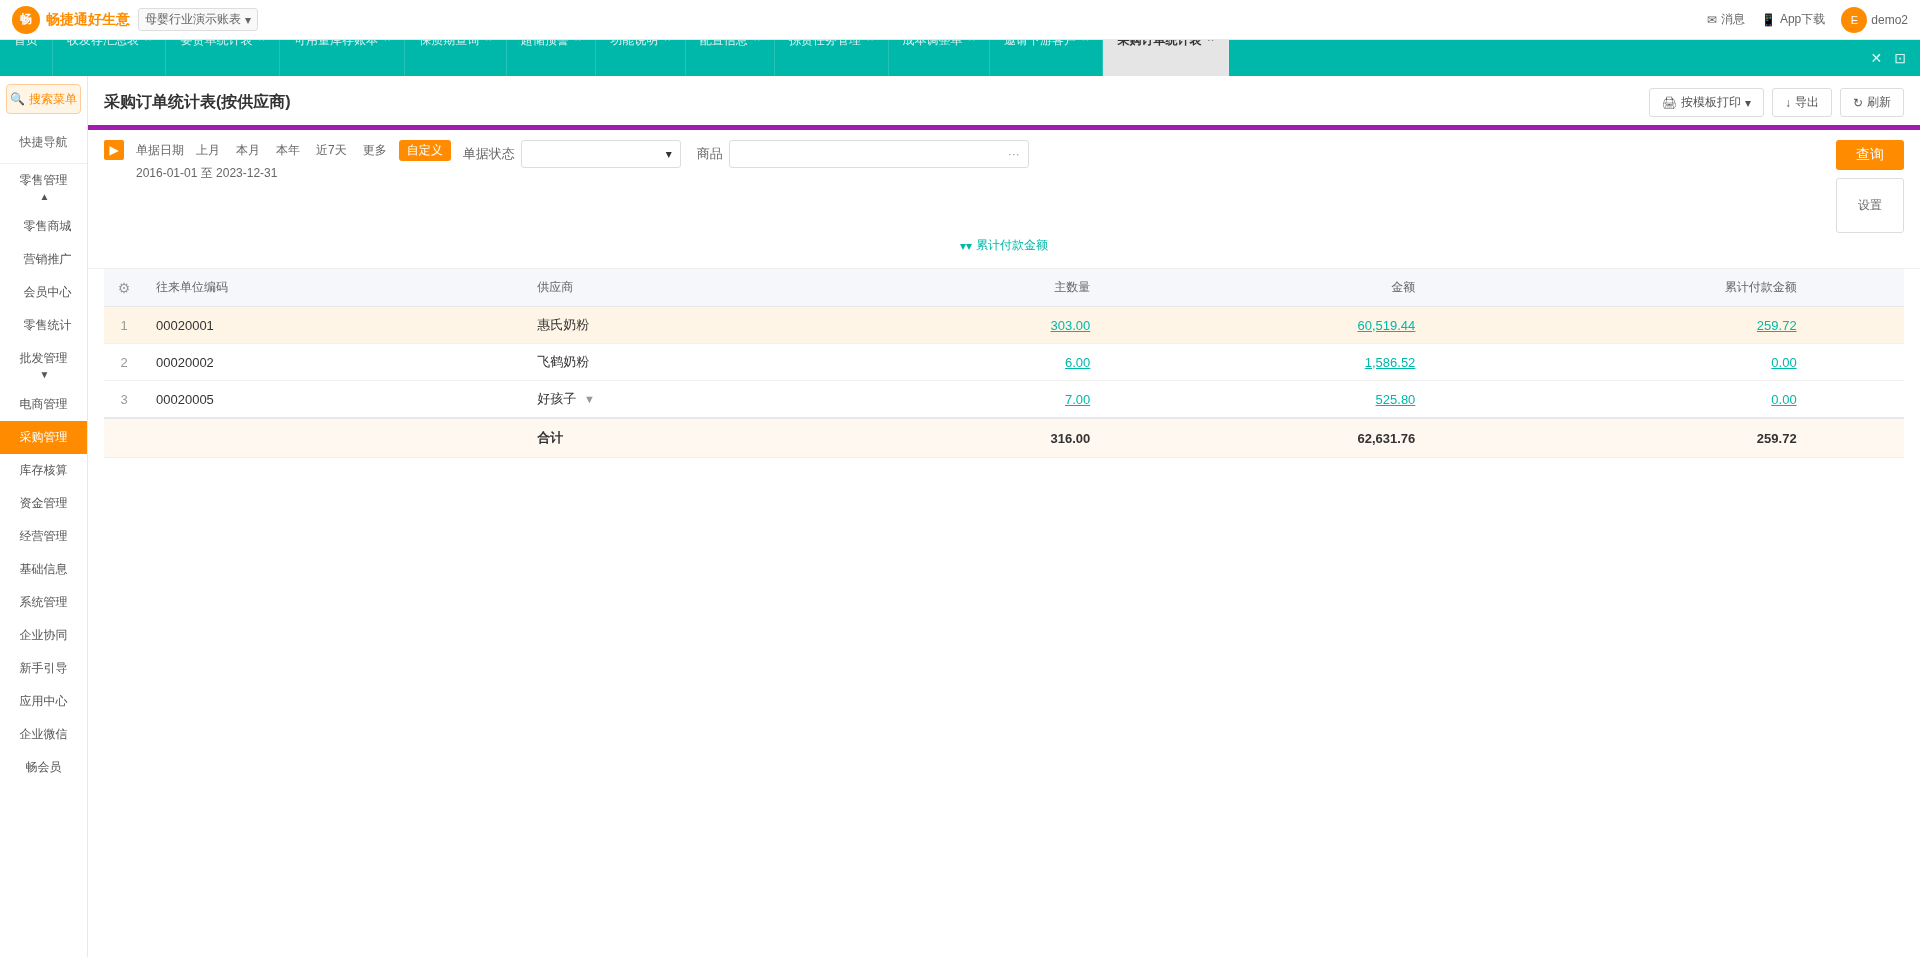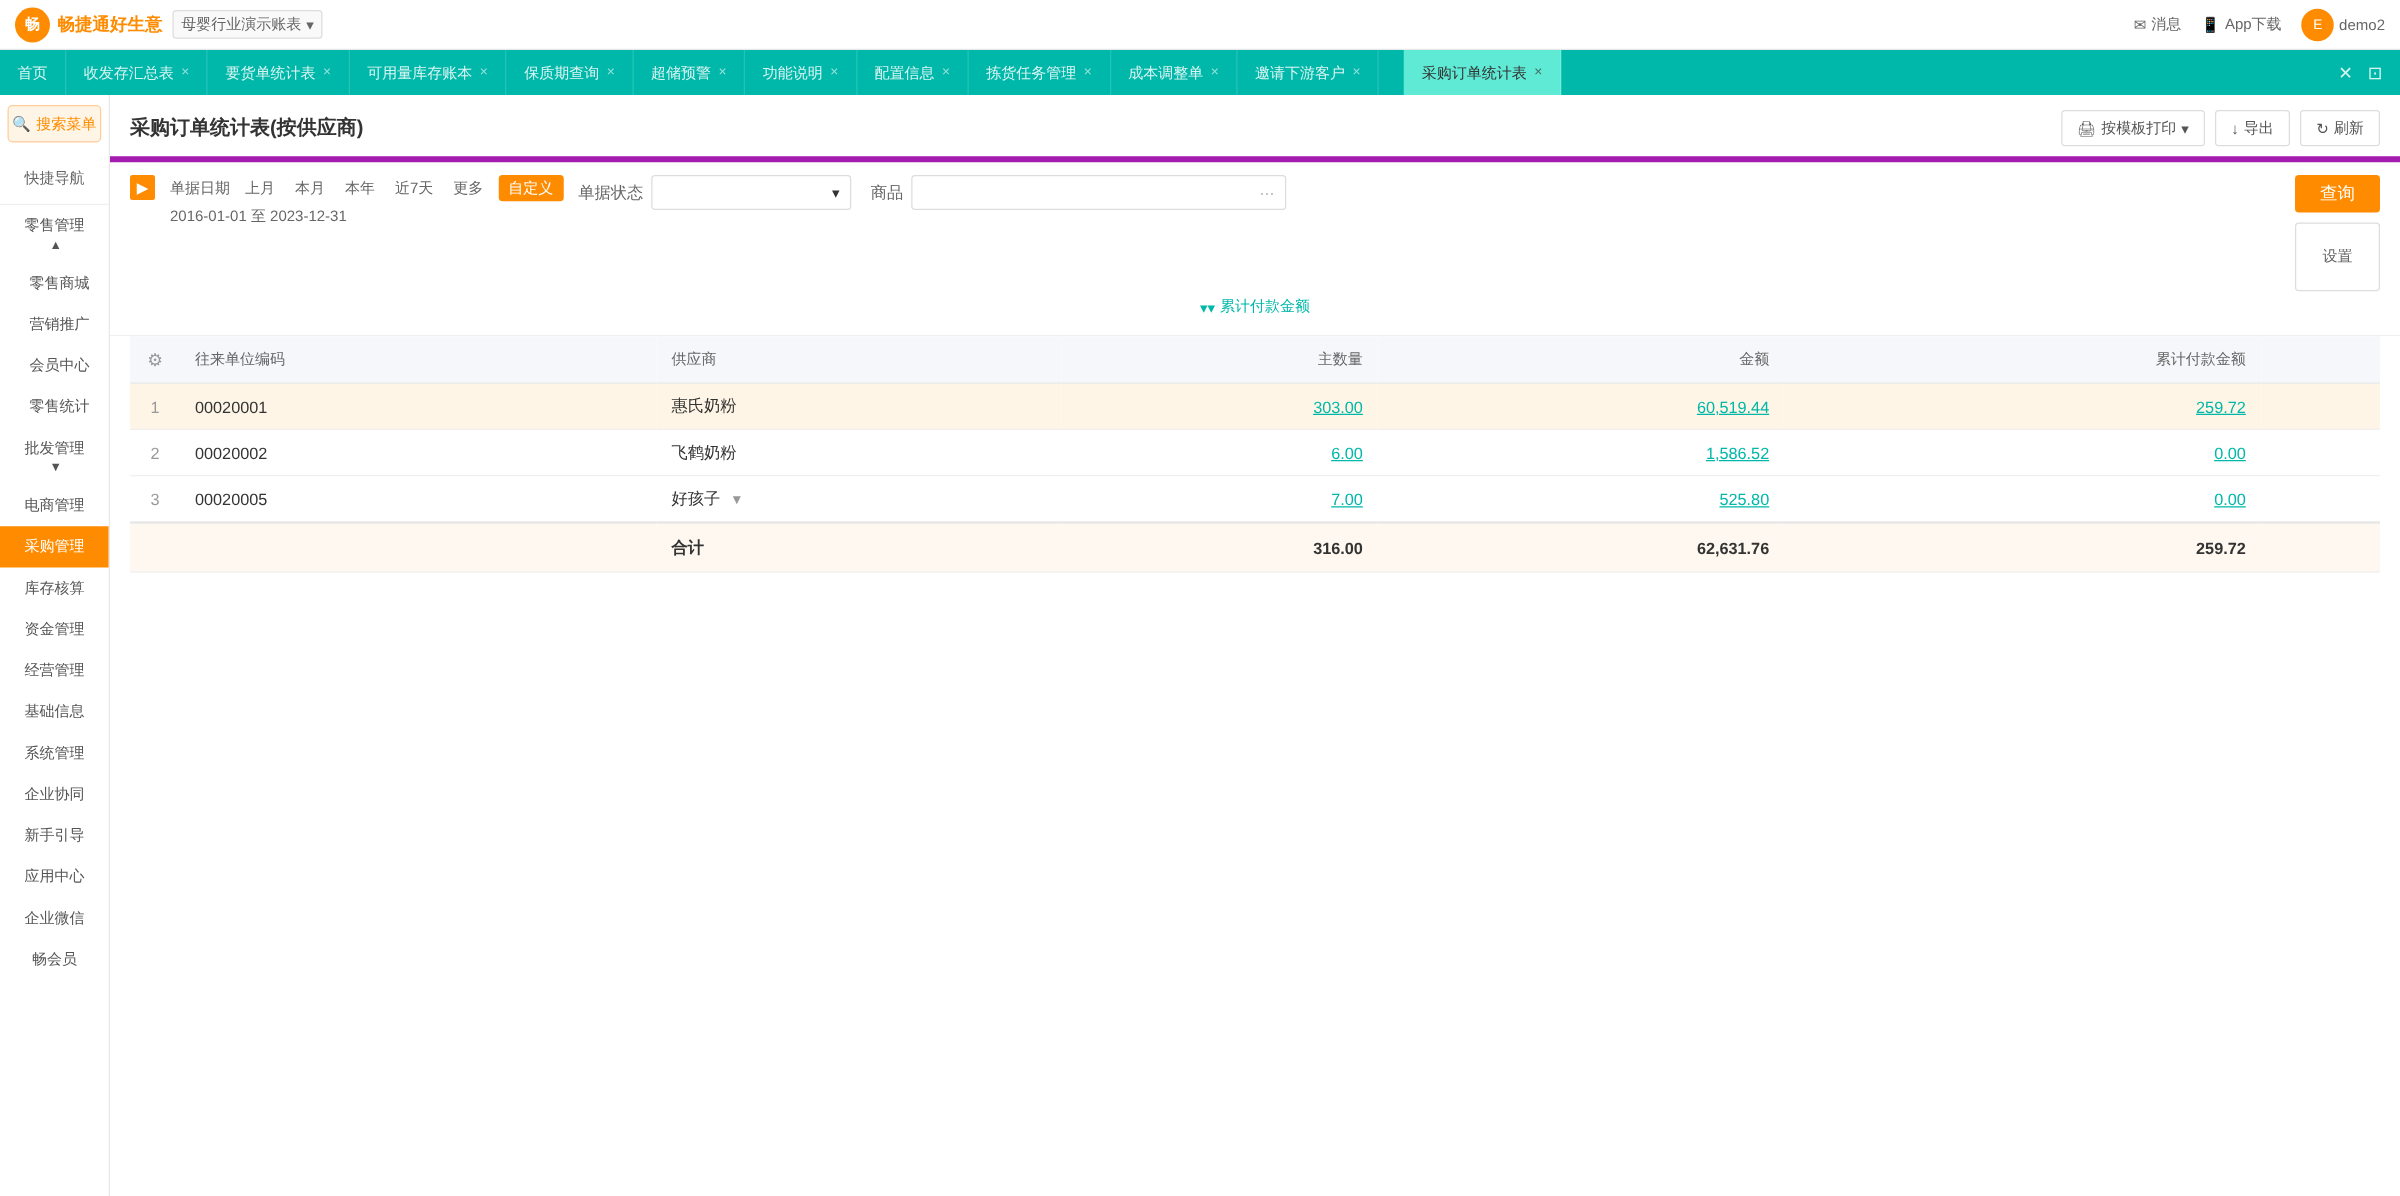--- a/index.html
+++ b/index.html
@@ -11,22 +11,22 @@
     .logo-area { display: flex; align-items: center; gap: 6px; }
     .logo-icon { width: 28px; height: 28px; background: #ff8c00; border-radius: 50%; display: flex; align-items: center; justify-content: center; color: white; font-weight: bold; font-size: 12px; }
     .logo-text { font-size: 14px; color: #ff8c00; font-weight: bold; line-height: 1.2; }
     .workspace-selector { display: flex; align-items: center; gap: 4px; font-size: 12px; color: #666; cursor: pointer; padding: 2px 6px; border: 1px solid #ddd; border-radius: 3px; background: #f9f9f9; }
     .top-bar-right { display: flex; align-items: center; gap: 16px; font-size: 12px; color: #666; }
     .top-bar-right-item { display: flex; align-items: center; gap: 4px; cursor: pointer; }
     .avatar { width: 26px; height: 26px; border-radius: 50%; background: #ff8c00; display: flex; align-items: center; justify-content: center; color: white; font-size: 11px; }
 
     
     .nav-tabs { height: 36px; background: #00b8a9; display: flex; align-items: center; padding: 0; flex-shrink: 0; overflow: hidden; }
-    .nav-tab { height: 52px; display: flex; align-items: center; padding: 0 14px; font-size: 12px; color: rgba(255,255,255,0.85); cursor: pointer; white-space: nowrap; position: relative; border-right: 1px solid rgba(255,255,255,0.15); flex-shrink: 0; }
-    .nav-tab.active { background: #5eead4; color: #333; font-weight: 400; margin-left: 20px; }
+    .nav-tab { height: 52px; display: flex; padding: 0 14px; font-size: 12px; color: rgba(255,255,255,0.85); cursor: pointer; white-space: nowrap; position: relative; border-right: 1px solid rgba(255,255,255,0.15); flex-shrink: 0; }
+    .nav-tab.active { background: #e5e5e5; color: #333; font-weight: 700; }
     .nav-tab .close-btn { margin-left: 6px; font-size: 11px; opacity: 0.7; }
     .nav-tab-actions { margin-left: auto; display: flex; align-items: center; padding-right: 8px; }
     .nav-tab-action-btn { color: rgba(255,255,255,0.85); cursor: pointer; padding: 0 6px; font-size: 14px; }
 
     
     .main-layout { display: flex; flex: 1; overflow: hidden; }
 
     
     .sidebar { width: 88px; background: #fff; border-right: 1px solid #e8e8e8; display: flex; flex-direction: column; flex-shrink: 0; overflow-y: auto; }
     .sidebar-search { padding: 8px 6px; }

